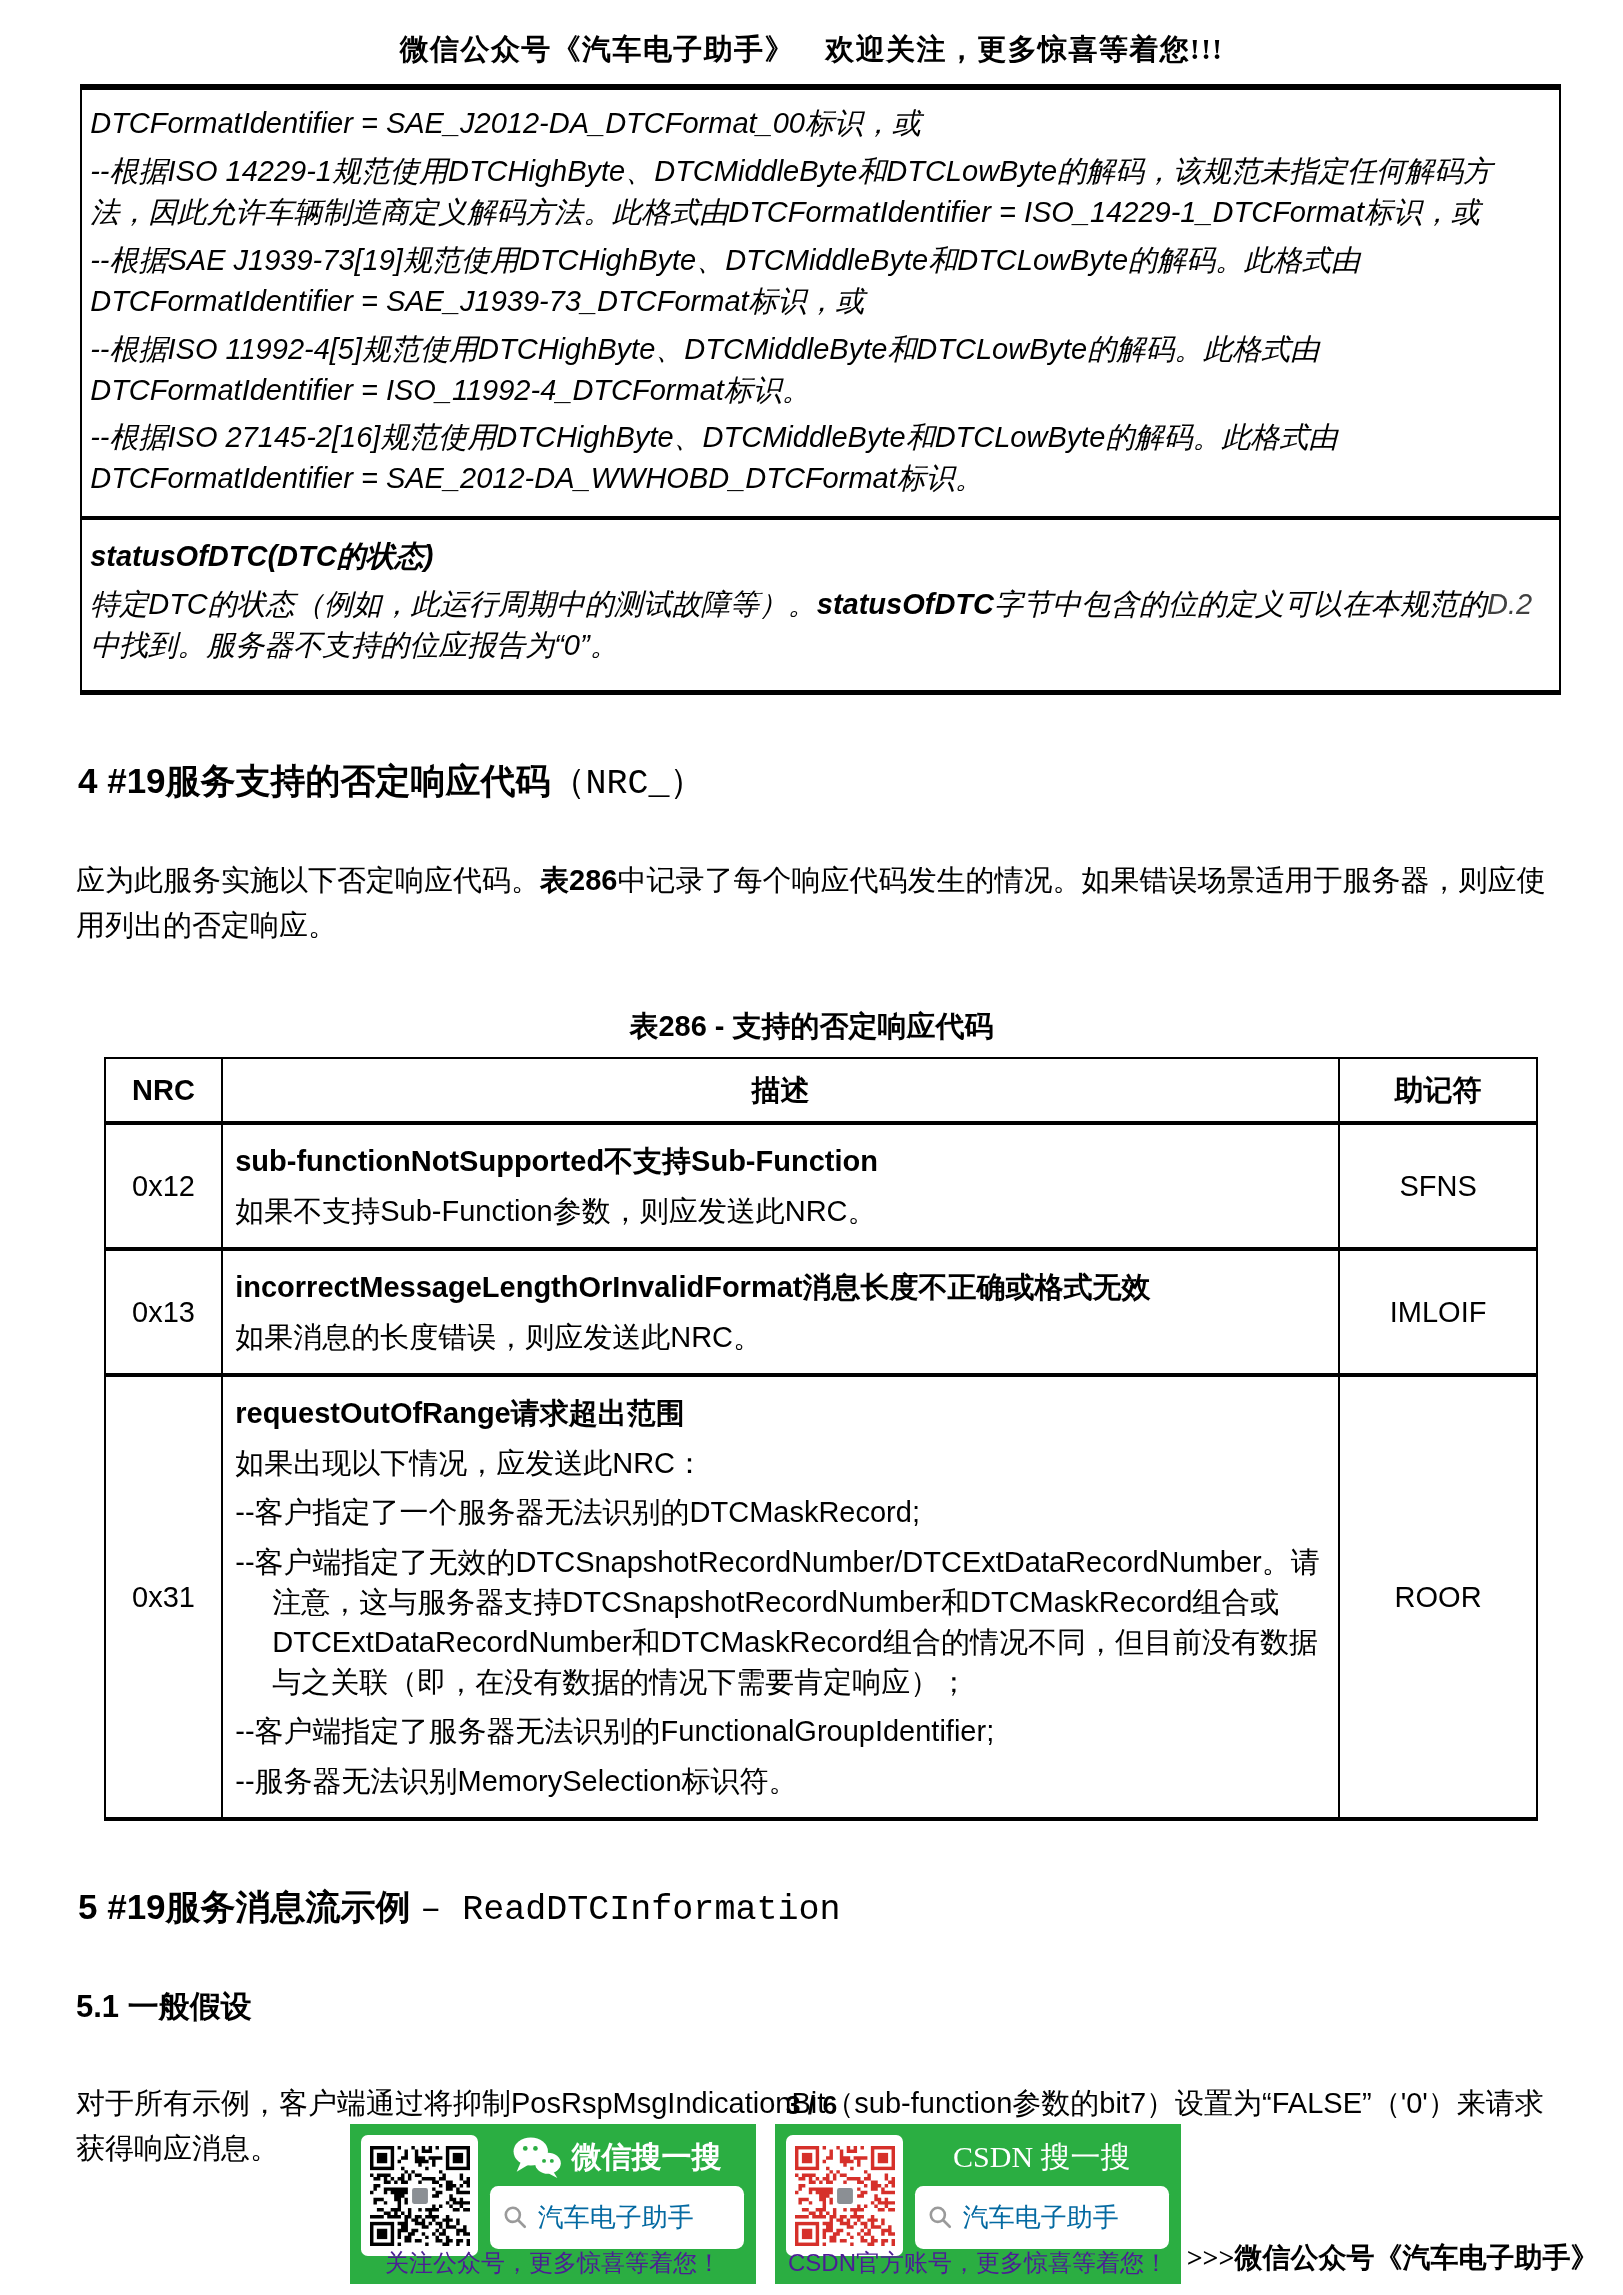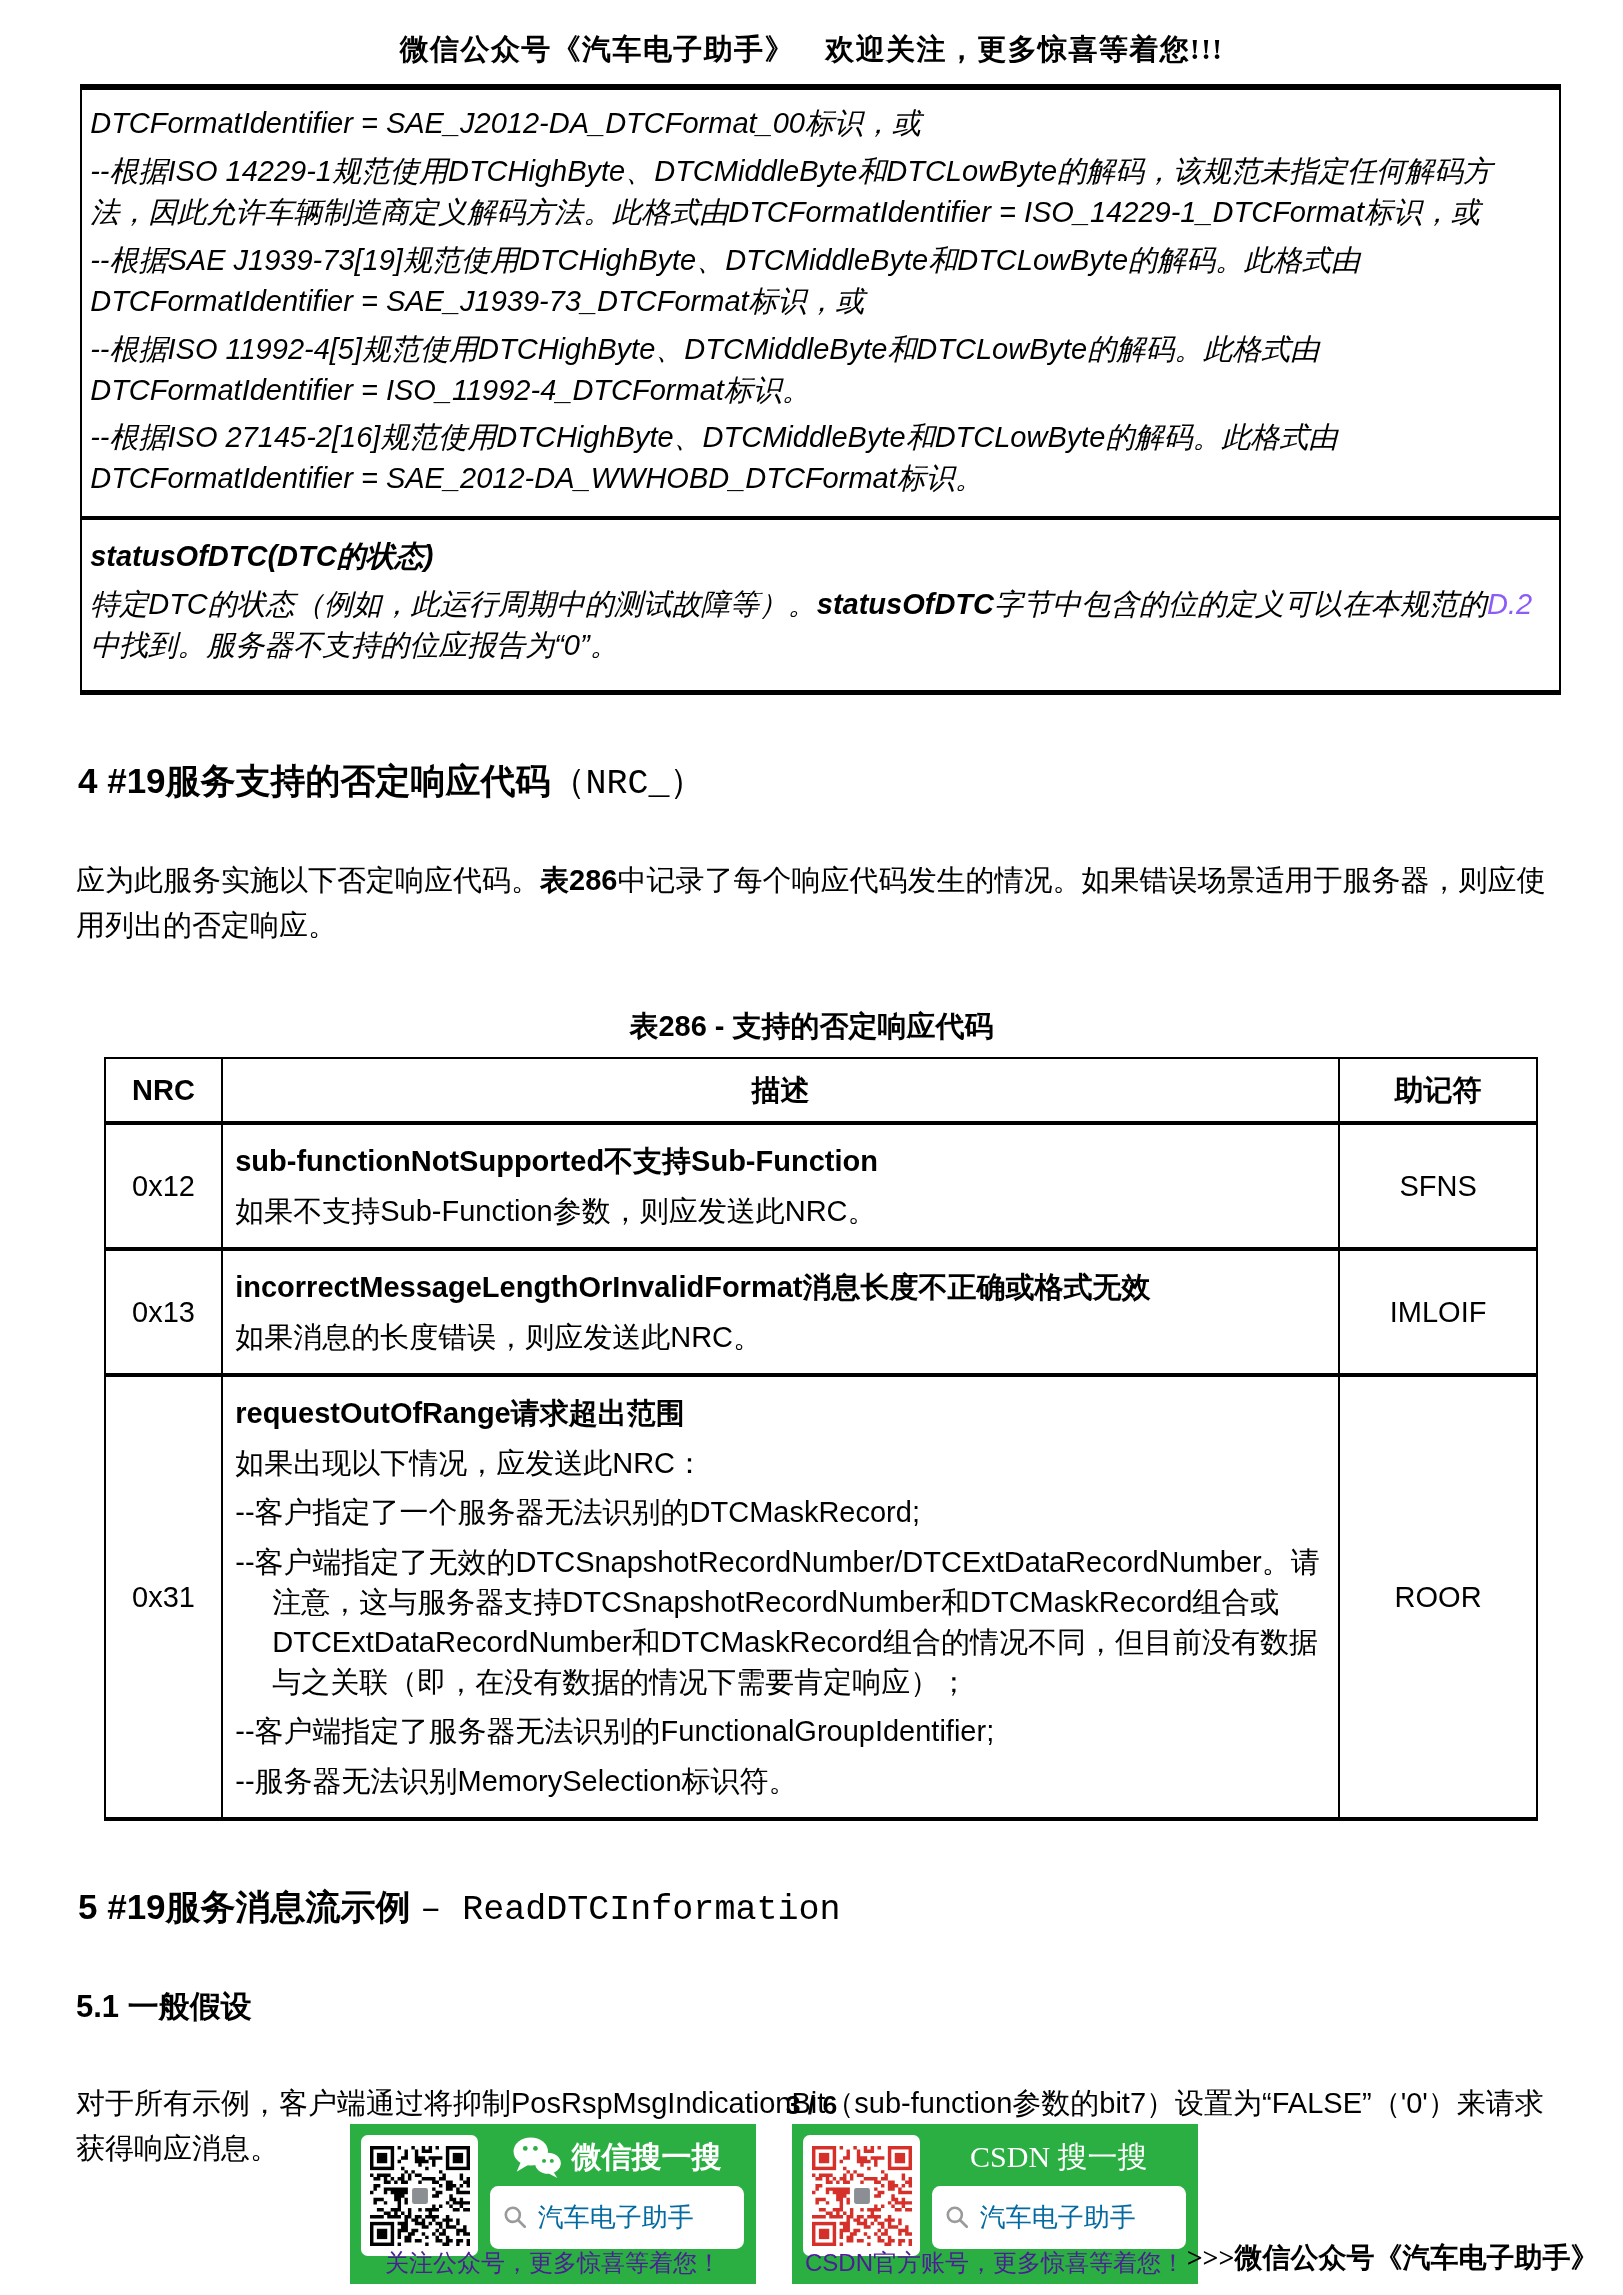--- a/index.html
+++ b/index.html
@@ -32,21 +32,21 @@
     font-size:29px;
     line-height:41px;
   }
   .dtc-box p { margin:6.8px 0;font-style:italic; }
   .box-divider {
     border:none;
     border-top:4.8px solid #000;
     margin:16.4px -11px 16.4px -8.2px;
   }
   .bold { font-weight:bold; }
-  .red-ref { color:#8b5cf6; text-decoration:none; cursor:pointer; }
+  .red-ref { color:#404040; text-decoration:none; cursor:pointer; }
   
   .h-main {
     margin:63px 68px 0 78px;
     font-size:35px;
     font-weight:bold;
   }
   .h-main .mono {
     font-family:"Liberation Mono","DejaVu Sans Mono",monospace;
     font-weight:normal;
   }
@@ -94,21 +94,21 @@
   .page-number {
     position:absolute; left:0; top:2090px;
     width:100%;
     text-align:center;
     font-size:26.6px; font-weight:bold;
   }
   
   :root { --green:#2bae42; --csdn-red:#d6302a; }
   .cards {
     position:absolute; left:350px; top:2124px;
-    display:flex; gap:36px;
+    display:flex; gap:19px;
   }
   .card {
     position:relative;
     width:406px; height:160px;
     background:var(--green);
     padding:11px 12.3px 0 140px;
     color:#fff;
   }
   .qr-panel {
     position:absolute; left:11px; top:11px;

